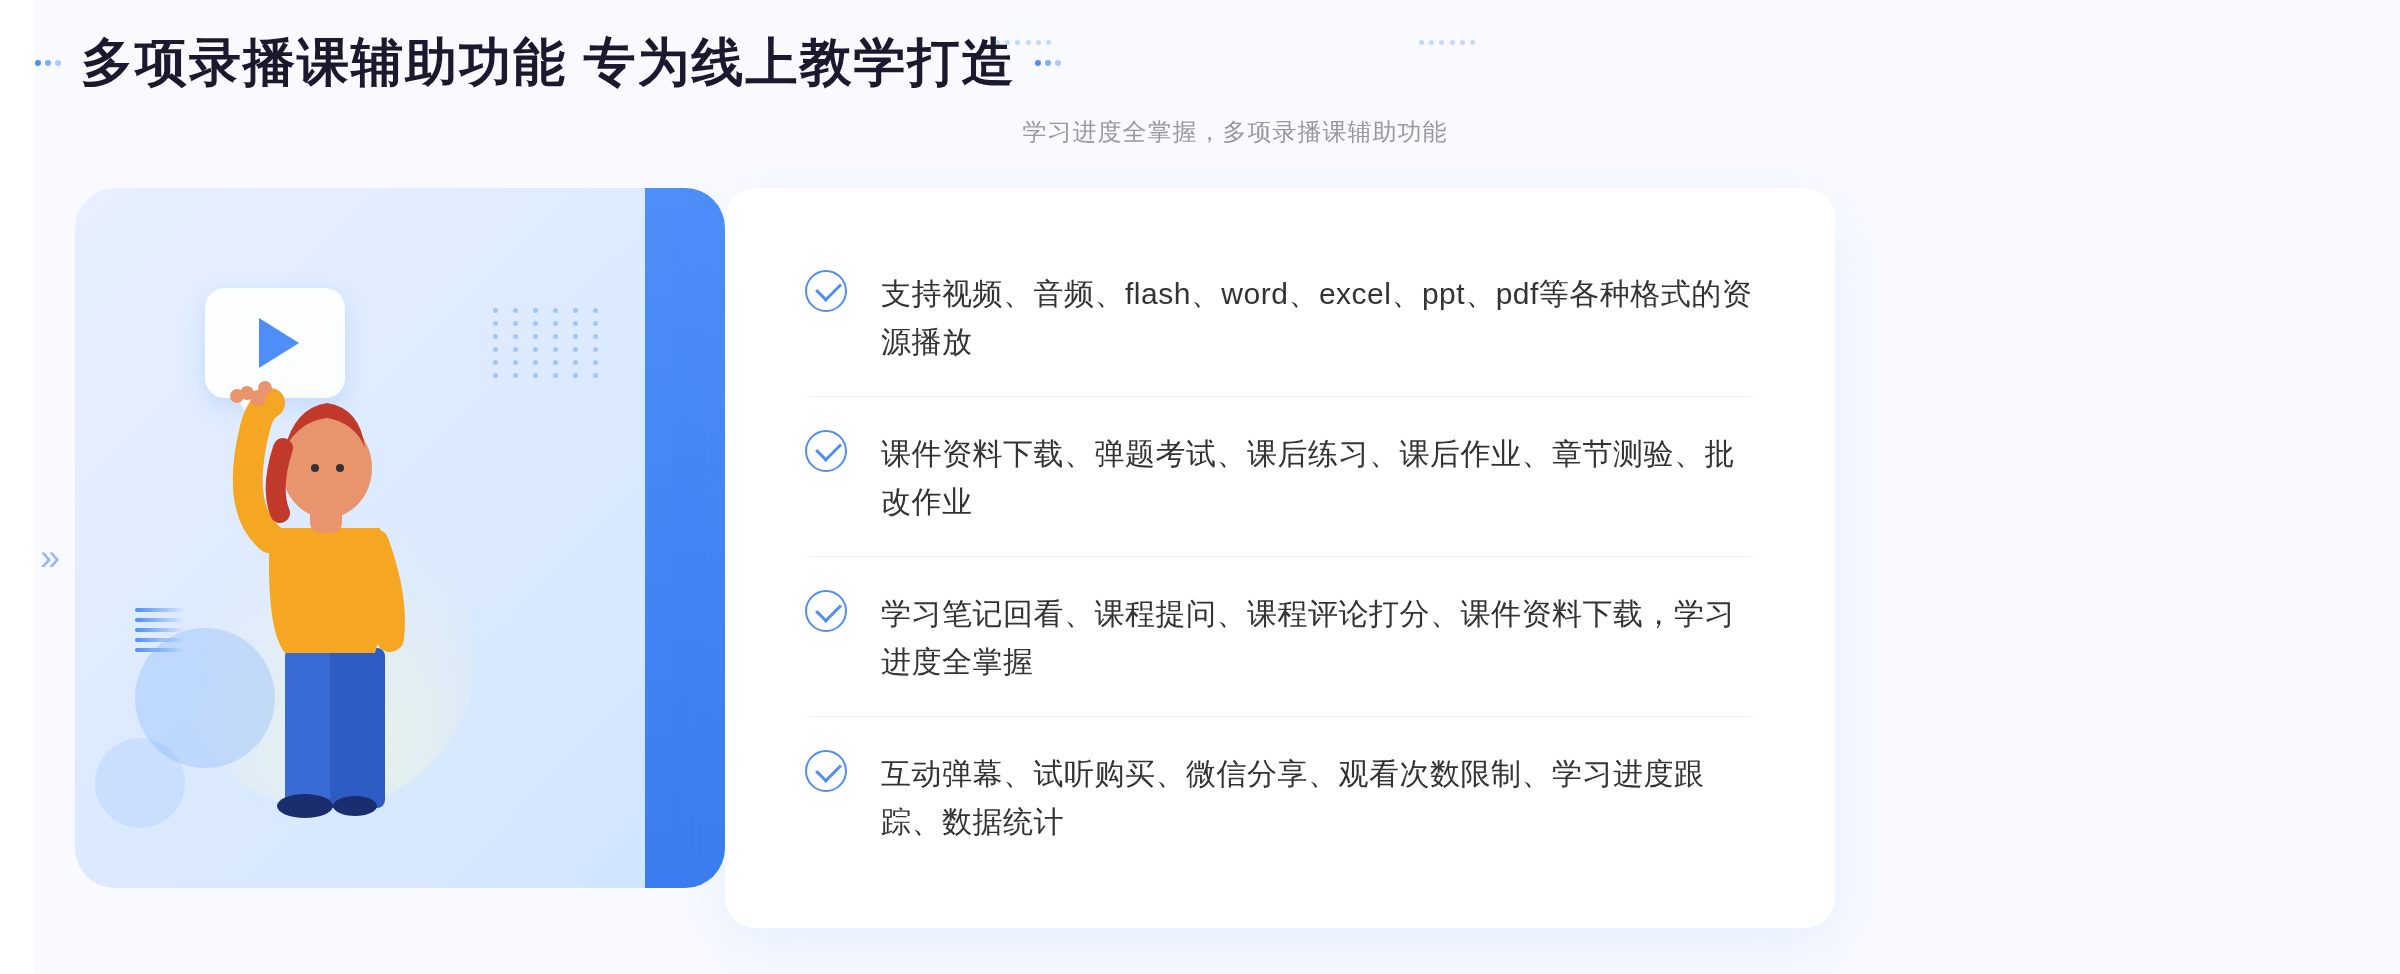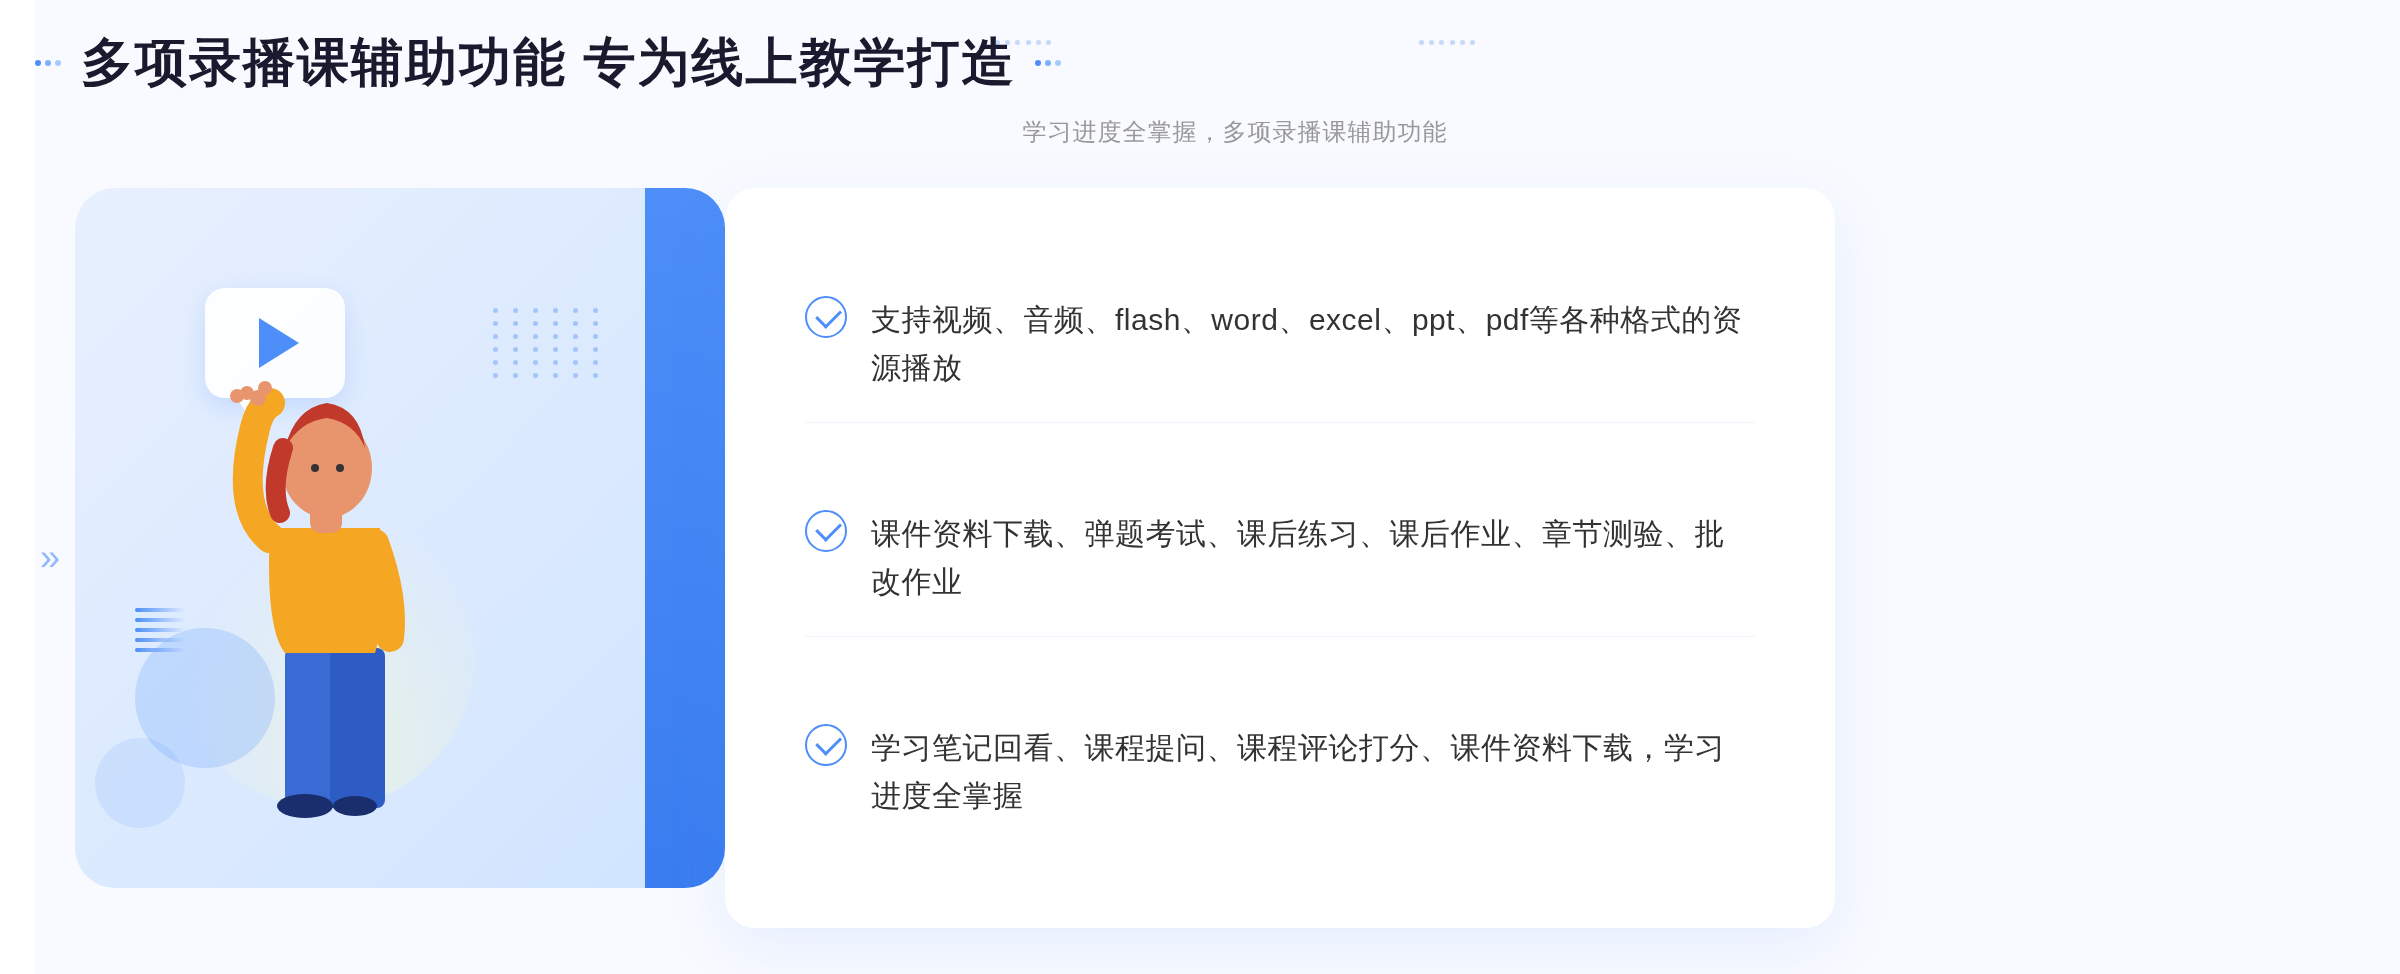--- a/index.html
+++ b/index.html
@@ -262,21 +262,21 @@
       display: flex;
       flex-direction: column;
       justify-content: space-around;
       margin-left: -30px;
       z-index: 1;
     }
 
     .feature-item {
       display: flex;
       align-items: flex-start;
-      gap: 24px;
+      gap: 34px;
       padding: 30px 0;
       border-bottom: 1px solid #f0f4ff;
     }
 
     .feature-item:last-child {
       border-bottom: none;
     }
 
     .check-circle {
       width: 42px;
@@ -498,20 +498,24 @@
       <div class="feature-item">
         <div class="check-circle"></div>
         <span class="feature-text">课件资料下载、弹题考试、课后练习、课后作业、章节测验、批改作业</span>
       </div>
 
       <div class="feature-item">
         <div class="check-circle"></div>
         <span class="feature-text">学习笔记回看、课程提问、课程评论打分、课件资料下载，学习进度全掌握</span>
       </div>
 
+      <div class="feature-item">
+        <div class="check-circle"></div>
+        <span class="feature-text">互动弹幕、试听购买、微信分享、观看次数限制、学习进度跟踪、数据统计</span>
+      </div>
 
     </div>
 
   </div>
 
   <div class="deco-circle-1"></div>
   <div class="deco-circle-2"></div>
   <div class="page-arrow-left">»</div>
 
 </div>

